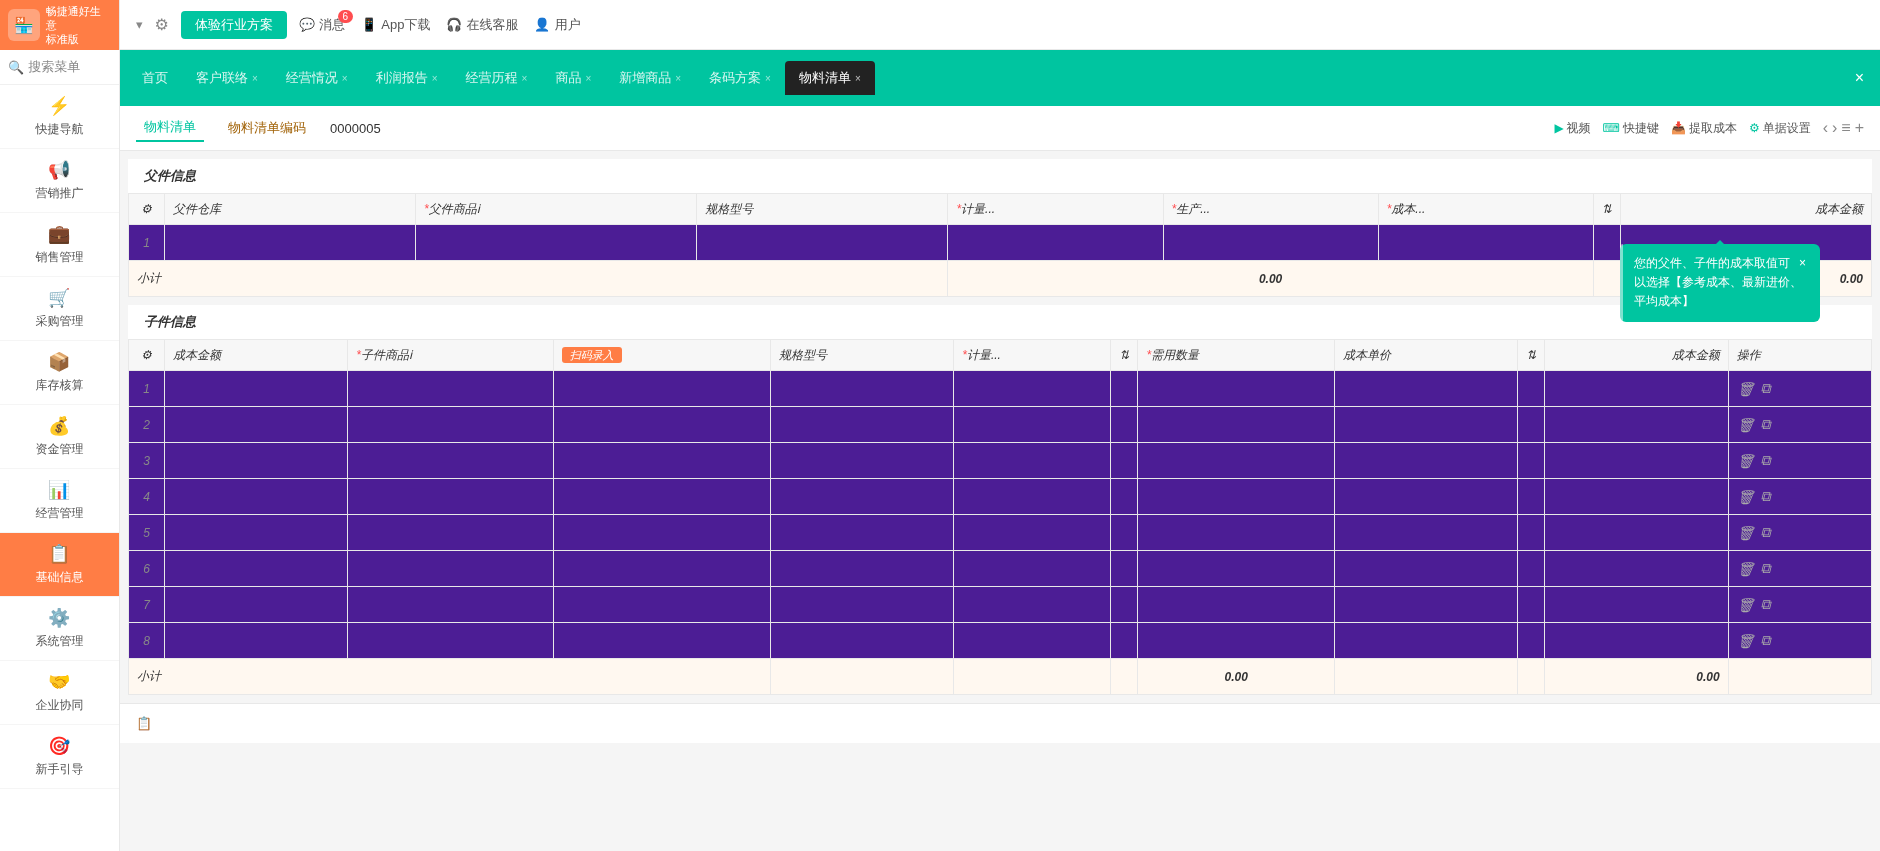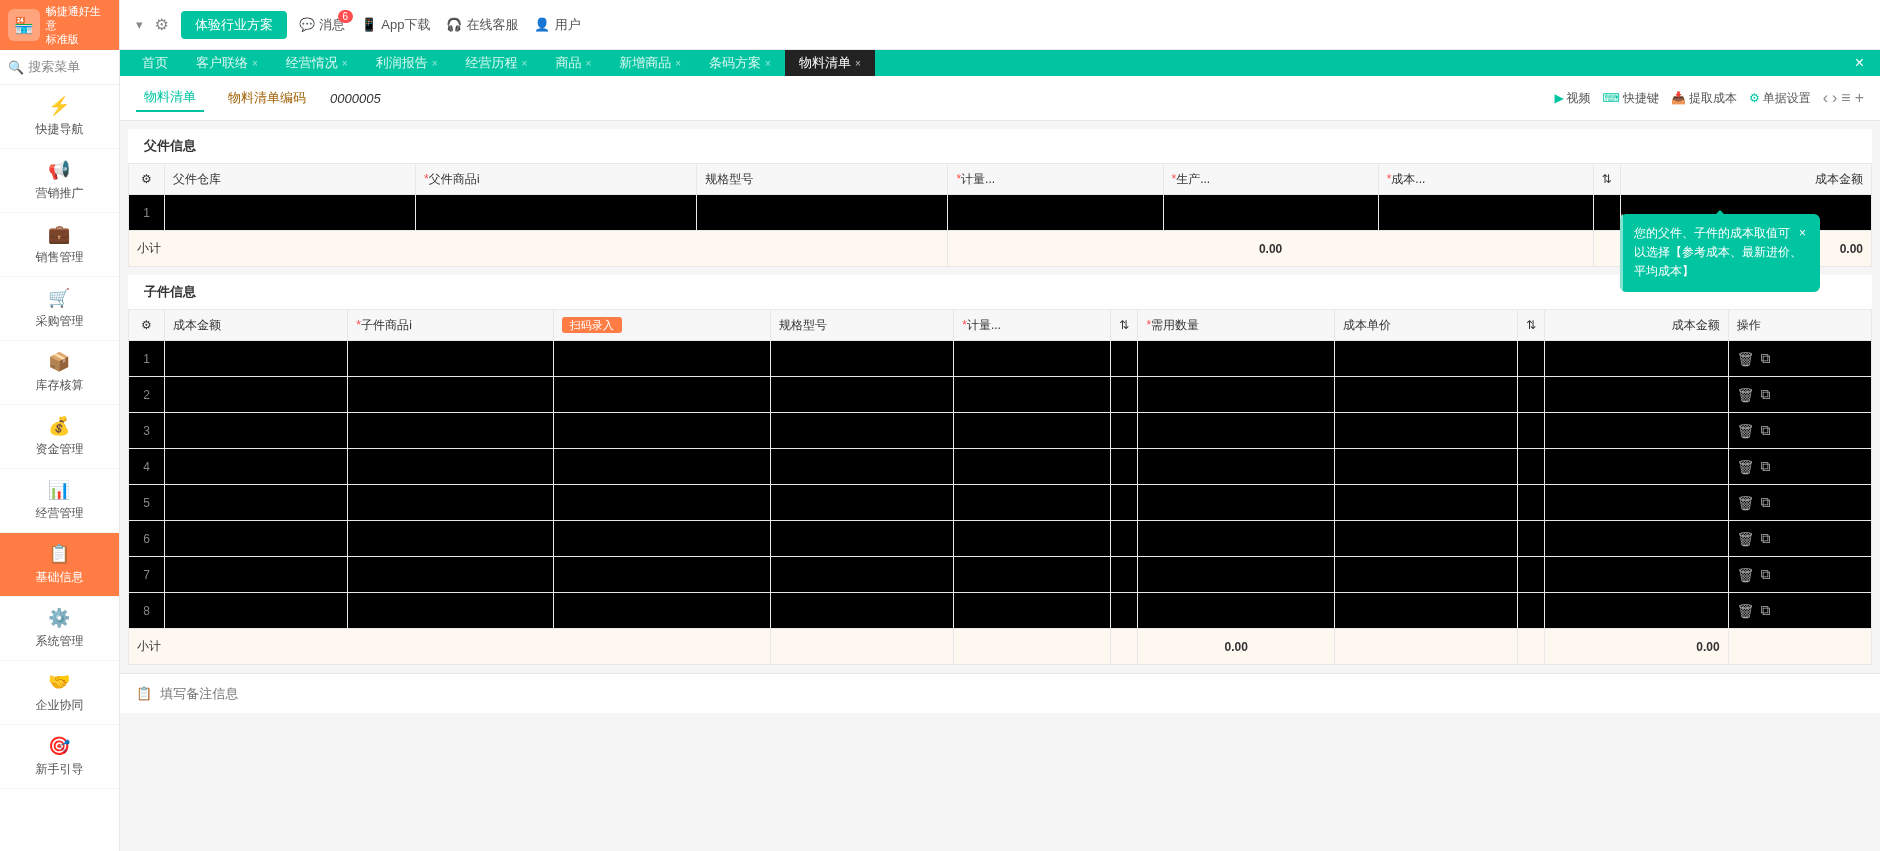--- a/index.html
+++ b/index.html
@@ -98,21 +98,21 @@
       right: -8px;
     }
     .badge-wrap { position: relative; }
 
     
     .nav-tabs {
       background: #00c5a0;
       display: flex;
       align-items: center;
       padding: 0 8px;
-      height: 26px;
+      height: 56px;
       overflow-x: auto;
     }
     .nav-tab {
       color: rgba(255,255,255,0.85);
       padding: 8px 14px;
       cursor: pointer;
       white-space: nowrap;
       display: flex;
       align-items: center;
       gap: 4px;
@@ -135,27 +135,27 @@
     .sub-header {
       background: #fff;
       padding: 8px 16px;
       display: flex;
       align-items: center;
       gap: 16px;
       border-bottom: 1px solid #e8e8e8;
     }
     .sub-tab { color: #a16207; cursor: pointer; padding: 4px 8px; font-size: 13px; }
     .sub-tab.active { color: #00c5a0; border-bottom: 2px solid #00c5a0; }
-    .doc-num { color: #333; font-size: 13px; font-style: italic; }
+    .doc-num { color: #333; font-size: 13px; }
     .sub-actions { margin-left: auto; display: flex; align-items: center; gap: 12px; color: #555; }
     .sub-action-btn { display: flex; align-items: center; gap: 3px; cursor: pointer; font-size: 12px; }
     .sub-action-btn .icon { color: #00c5a0; }
 
     
-    .section { background: #000000; margin: 8px; border-radius: 2px; }
+    .section { background: #4c1d95; margin: 8px; border-radius: 2px; font-style: italic; }
     .section-title {
       padding: 8px 16px;
       font-size: 13px;
       font-weight: bold;
       color: #333;
       background: #fff;
     }
 
     
     .data-table { width: 100%; border-collapse: collapse; font-size: 12px; }
@@ -616,17 +616,16 @@
             <td></td>
             <td style="text-align:right;font-weight:bold;">0.00</td>
             <td></td>
           </tr>
         </tbody>
       </table>
     </div>
 
     <div class="bottom-bar">
       <span>📋</span>
-      <input type="text" placeholder="填写备注信息" style="border: none; outline: none; flex: 1 1 0%; font-size: 13px; color: rgb(170, 170, 170);">
     </div>
 
   </div>
 </div>
 
 </body></html>

